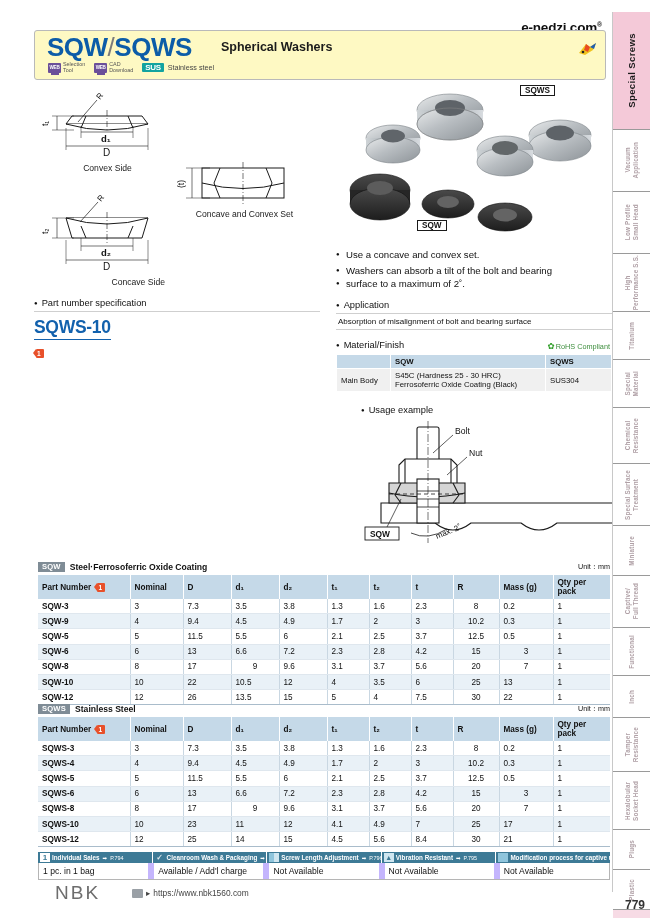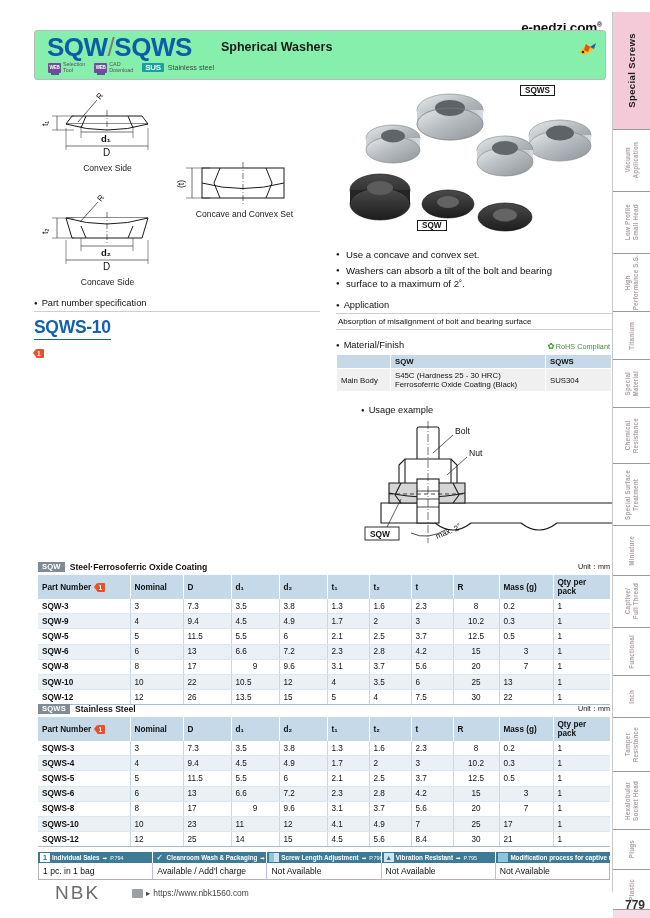--- a/index.html
+++ b/index.html
@@ -57,21 +57,21 @@
     position: absolute; top: 20px; right: 48px;
     font-size: 13.5px; font-weight: bold; color: #111;
     letter-spacing: -.2px;
   }
   #enedzi sup { font-size: 7px; vertical-align: super;}
   #title-box {
     position: absolute; left: 34px; top: 30px;
     width: 572px; height: 50px;
     border: 1px solid #b9b9b9;
     border-radius: 3px;
-    background: #86efac;
+    background: #fef9c3;
   }
   #main-title {
     position: absolute; left: 12px; top: 1px;
     font-size: 26px; font-weight: bold;
     color: #0c5ca8;
     letter-spacing: -.5px;
   }
   #main-title .slash { color: #7b7b7b; font-weight: normal;}
   #sub-title {
     position: absolute; left: 186px; top: 9px;
@@ -191,21 +191,21 @@
   .opt-cell .pg { font-size:5.4px; font-weight:normal; margin-left:1px;}
   .opt-ico { width:10px; height:9px; flex:0 0 auto; display:flex; align-items:center; justify-content:center; font-size:7px;}
   .ico-1 { background:#fff; color:#3d7a96; font-weight:bold; font-size:8px; line-height:9px;}
   .ico-spanner { color:#dfe9ee; font-size:8px;}
   .ico-screw { background:linear-gradient(90deg,#8fc5dc 55%, #cfe6f0 55%); }
   .ico-vib { background:#cfe6f0; color:#3d7a96; font-size:7px;}
   .ico-mod { background:#8fc5dc;}
   .opt-body { display:flex; border:1px solid #b5b5b5; border-top:none;}
   .opt-val {
     flex:1 1 0; padding:3px 4px; font-size:8.6px; color:#111;
-    border-right:1px solid #c4b5fd; background:#fff;
+    border-right:6px solid #c4b5fd; background:#fff;
   }
   .opt-val:last-child{ border-right:none;}
 
   
   #brand { position:absolute; left:55px; bottom:14px; display:flex; align-items:center; gap:32px;}
   #nbk { font-size:19px; color:#6d6d6d; letter-spacing:2px; font-family:"Liberation Sans", sans-serif;}
   #url { font-size:8.4px; color:#444; display:flex; align-items:center; gap:3px;}
   #url .mon {
     display:inline-block; width:11px; height:9px; background:#9aa0a6; border-radius:1px;
   }
@@ -312,21 +312,21 @@
         <text x="69" y="56" font-size="0">.</text>
         <text x="69" y="68" font-size="10">D</text>
         <text x="67" y="114" font-size="8" transform="rotate(-52 67 114)">R</text>
         <text x="14" y="146" font-size="8.5" transform="rotate(-90 14 146)">t₂</text>
         <text x="67" y="168" font-size="9.5" font-weight="bold">d₂</text>
         <text x="69" y="182" font-size="10">D</text>
         <text x="150" y="100" font-size="8.5" transform="rotate(-90 150 100)">(t)</text>
       </g>
     </svg>
     <div class="dwg-cap" style="left:16px; top:75px; width:115px;text-align:center;">Convex Side</div>
-    <div class="dwg-cap" style="left:16px; top:189px; width:115px;">Concave Side</div>
+    <div class="dwg-cap" style="left:16px; top:189px; width:115px;text-align:right;">Concave Side</div>
     <div class="dwg-cap" style="left:148px; top:121px; width:125px;">Concave and Convex Set</div>
   </div>
 
   <div id="pn-wrap">
     <div class="sec-head">Part number specification</div>
     <div id="pn-rule"></div>
     <div id="pn-code">SQWS-10</div>
     <div id="tag-under">
       <span class="numtag">1</span>
     </div>

